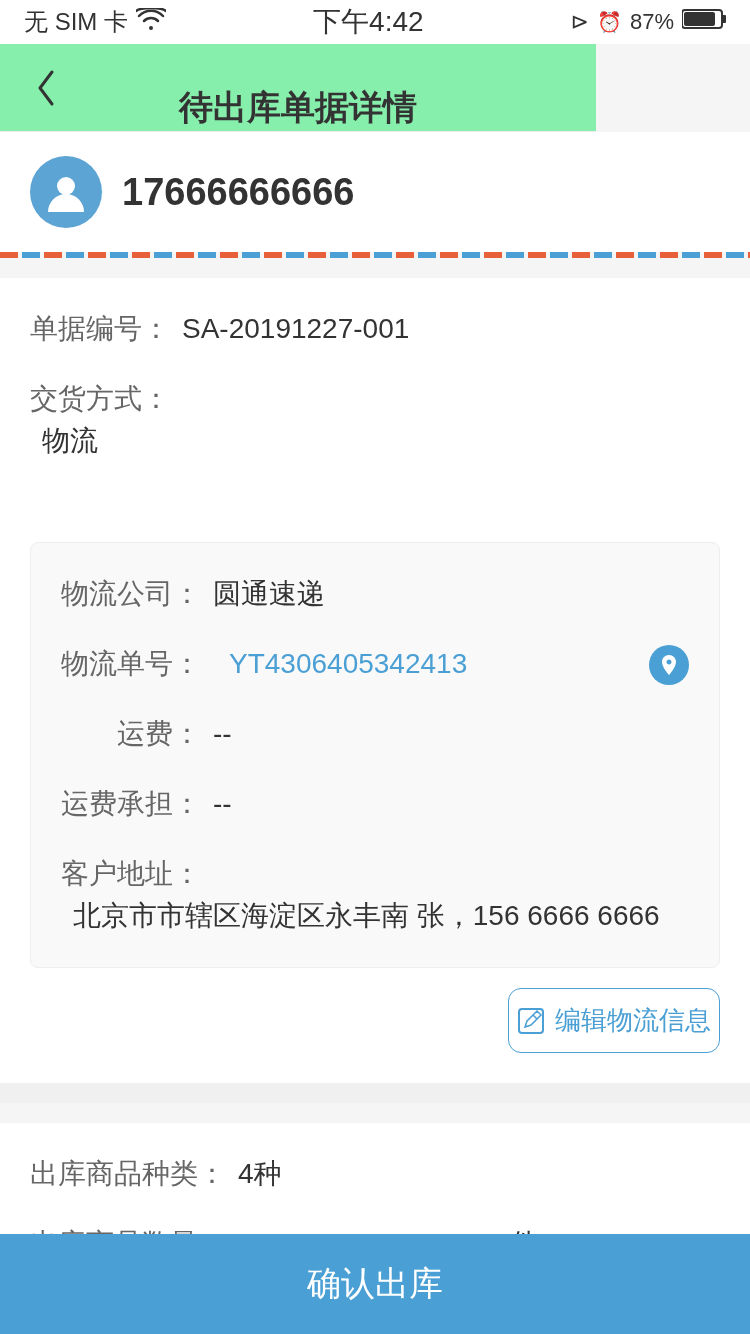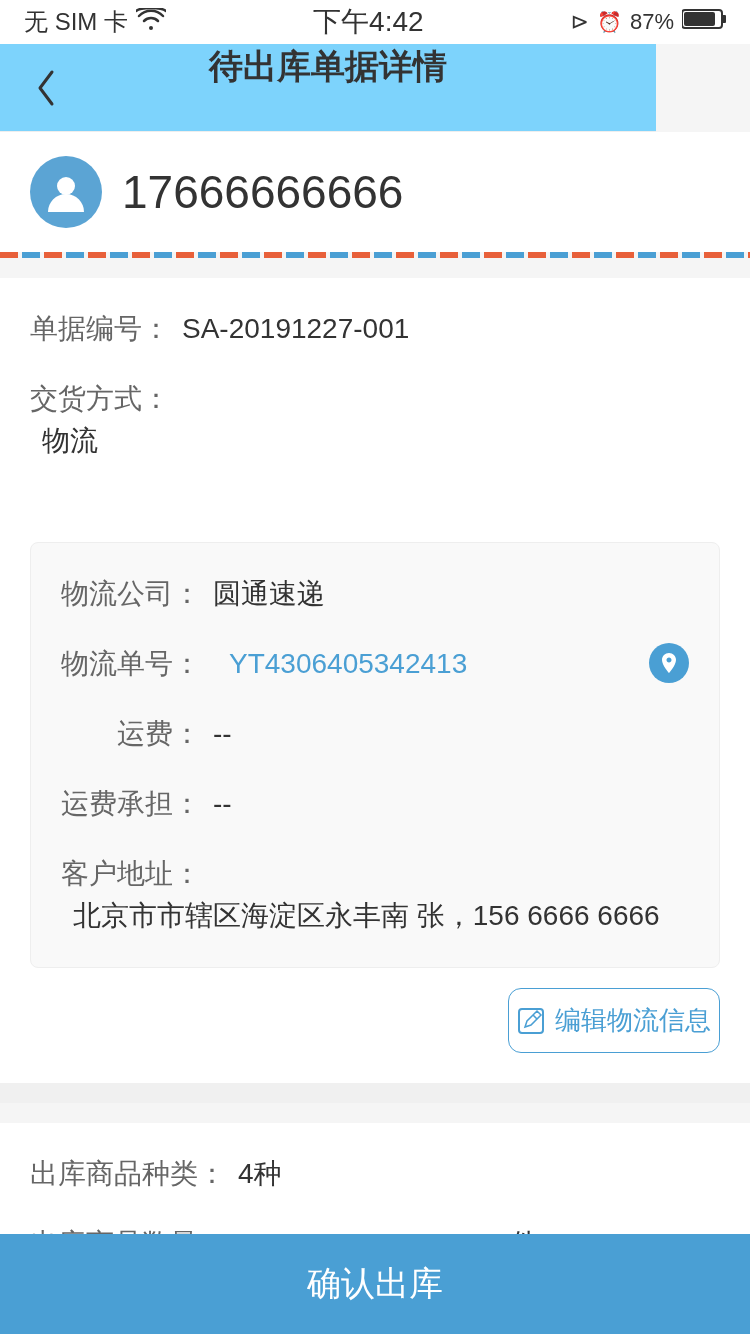--- a/index.html
+++ b/index.html
@@ -39,25 +39,25 @@
     .status-right {
       display: flex;
       align-items: center;
       gap: 8px;
       font-size: 22px;
       color: #333;
     }
 
     
     .nav-bar {
-      width: 656px;
+      width: 596px;
       height: 88px;
-      background: #7dd3fc;
-      display: flex;
-      align-items: flex-start;
+      background: #86efac;
+      display: flex;
+      align-items: flex-end;
       justify-content: center;
       position: relative;
       border-bottom: 1px solid #eee;
     }
     .nav-back {
       position: absolute;
       left: 24px;
       top: 50%;
       transform: translateY(-50%);
       width: 44px;
@@ -107,22 +107,22 @@
       align-items: center;
       justify-content: center;
       flex-shrink: 0;
     }
     .user-avatar svg {
       width: 44px;
       height: 44px;
       fill: #fff;
     }
     .user-phone {
-      font-size: 46px;
-      font-weight: 400;
+      font-size: 38px;
+      font-weight: 700;
       color: #333;
     }
 
     
     .section {
       background: #fff;
       margin-top: 20px;
       padding: 30px;
     }
 
@@ -156,21 +156,21 @@
     .logistics-card {
       background: #f9f9f9;
       border: 1px solid #eee;
       border-radius: 8px;
       padding: 30px;
       margin-top: 20px;
     }
 
     .track-btn-row {
       display: flex;
-      align-items: flex-start;
+      align-items: flex-end;
       gap: 16px;
     }
     .location-icon {
       width: 40px;
       height: 40px;
       background: #4a9fd4;
       border-radius: 50%;
       display: flex;
       align-items: center;
       justify-content: center;

